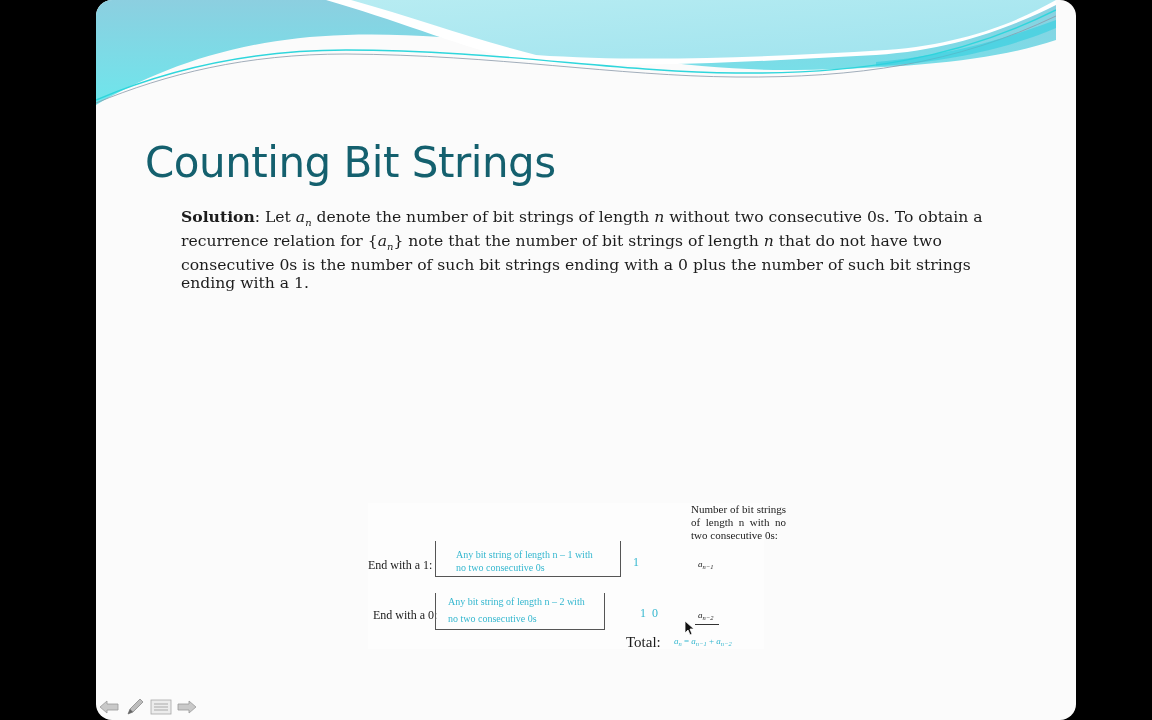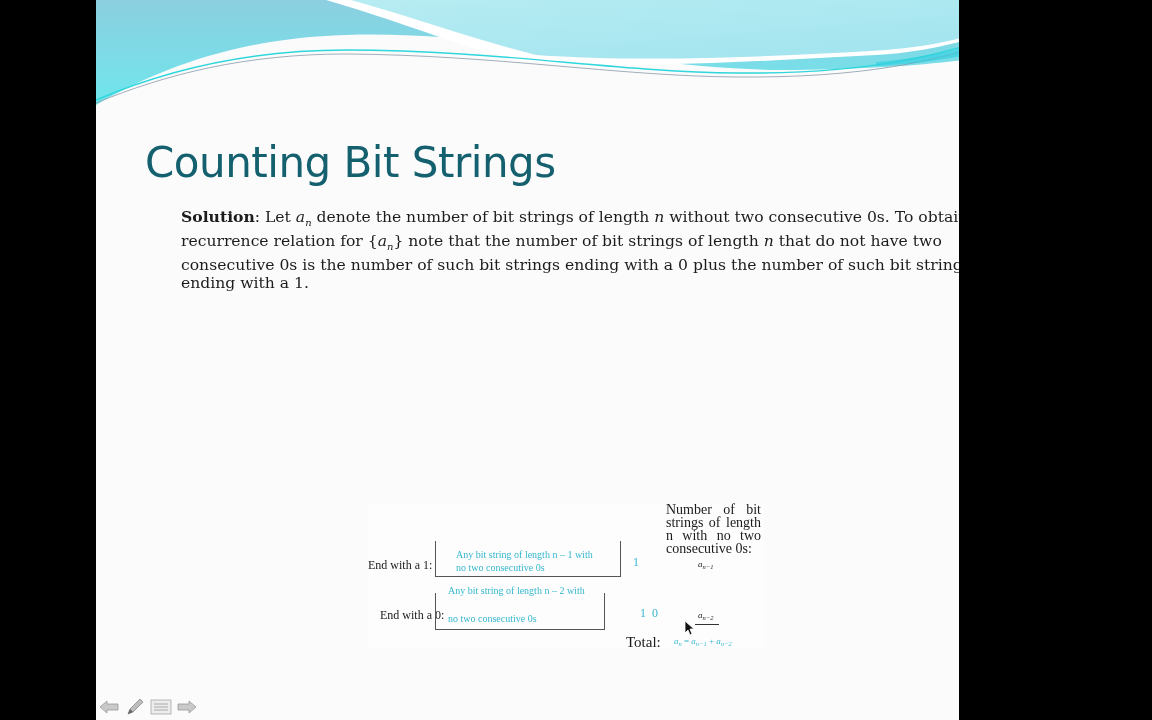--- a/index.html
+++ b/index.html
@@ -1,30 +1,30 @@
 <!DOCTYPE html>
 <html><head>
 <meta charset="utf-8">
 <style>
   html, body { margin:0; padding:0; width:1152px; height:720px; background:#000; overflow:hidden; }
   #stage { position:relative; width:1152px; height:720px; background:#000; }
-  #slide { position:absolute; left:96px; top:0; width:863px; height:720px; background:#fbfbfb; overflow:hidden; }
+  #slide { position:absolute; left:96px; top:0; width:980px; height:720px; background:#fbfbfb; overflow:hidden;border-radius:16px; }
   #wave { position:absolute; left:0; top:0; width:960px; height:120px; }
   .title { position:absolute; left:49px; top:138px; margin:0; font-family:"DejaVu Sans", sans-serif; font-size:42px; font-weight:normal; color:#14606e; letter-spacing:-0.5px; white-space:nowrap; }
   .body { position:absolute; left:85px; top:208px; width:840px; font-family:"DejaVu Serif", serif; font-size:15.6px; line-height:18px; color:#1c1c1c; }
   .body p { margin:0 0 2px 0; }
   .body b { font-weight:bold; }
   .body i { font-style:italic; }
   .sub { font-size:10px; vertical-align:-4px; font-style:italic; }
   .figure { position:absolute; left:272px; top:503px; width:396px; height:146px; background:#fdfdfd; font-family:"Liberation Serif", serif; color:#1a1a1a; }
   .fig-label { position:absolute; font-size:12px; }
   .fig-box { position:absolute; border-left:1.5px solid #555; border-right:1.5px solid #555; border-bottom:1.5px solid #555; box-sizing:border-box; }
   .fig-box-text { position:absolute; font-size:10px; color:#34b7cf; line-height:12px; }
   .fig-digit { position:absolute; font-size:12px; color:#34b7cf; }
-  .fig-heading { position:absolute; font-size:14px; line-height:13px; text-align:justify; width:95px; }
+  .fig-heading { position:absolute; font-size:11px; line-height:13px; text-align:justify; width:95px;margin-left:25px; }
   .fig-term { position:absolute; font-size:9px; font-style:italic; }
   .fig-term .s { font-size:6.5px; vertical-align:-2px; }
   .fig-total { position:absolute; font-size:9px; color:#34b7cf; font-style:italic; white-space:nowrap; }
   .fig-total .s { font-size:6.5px; vertical-align:-2px; }
   .fig-rule { position:absolute; border-top:1px solid #333; }
   .cursor { position:absolute; left:588px; top:620px; width:12px; height:16px; }
   .nav { position:absolute; left:2px; top:697px; display:flex; gap:4px; align-items:center; }
   .nav-btn { width:22px; height:20px; display:flex; align-items:center; justify-content:center; cursor:pointer; }
 </style>
 </head>
@@ -63,23 +63,23 @@
       <p><b>Solution</b><span>: Let </span><i>a</i><span class="sub">n</span><span>  denote the number of bit strings of length  </span><i>n</i><span> without two consecutive 0s.  To obtain a recurrence relation for {</span><i>a</i><span class="sub">n</span><span>} note that the number of bit strings of length </span><i>n</i><span> that do not have two consecutive 0s is the number of such bit strings ending with a 0 plus the number of such bit strings ending with a 1.</span></p>
     </div>
 
     <div class="figure">
       <span class="fig-label" style="left:0;top:55px;">End with a 1:</span>
       <div class="fig-box" style="left:67px;top:38px;width:186px;height:36px;"></div>
       <span class="fig-box-text" style="left:88px;top:46px;">Any bit string of length n – 1 with</span>
       <span class="fig-box-text" style="left:88px;top:59px;">no two consecutive 0s</span>
       <span class="fig-digit" style="left:265px;top:52px;">1</span>
 
-      <span class="fig-label" style="left:12px;top:105px;text-align:right;">End with a 0:</span>
+      <span class="fig-label" style="left:5px;top:105px;text-align:right;">End with a 0:</span>
       <div class="fig-box" style="left:67px;top:90px;width:170px;height:37px;"></div>
-      <span class="fig-box-text" style="left:80px;top:82px;">Any bit string of length n – 2 with</span>
+      <span class="fig-box-text" style="left:80px;top:93px;">Any bit string of length n – 2 with</span>
       <span class="fig-box-text" style="left:80px;top:110px;">no two consecutive 0s</span>
       <span class="fig-digit" style="left:248px;top:103px;white-space:pre;margin-left:24px;">1  0</span>
 
       <span class="fig-heading" style="left:298px;top:0;">Number of bit strings of length n with no two consecutive 0s:</span>
 
       <span class="fig-term" style="left:330px;top:56px;"><span>a</span><span class="s">n−1</span></span>
       <span class="fig-term" style="left:330px;top:107px;"><span>a</span><span class="s">n−2</span></span>
       <div class="fig-rule" style="left:327px;top:121px;width:24px;"></div>
 
       <span class="fig-label" style="left:258px;top:131px;font-size:15px;">Total:</span>

